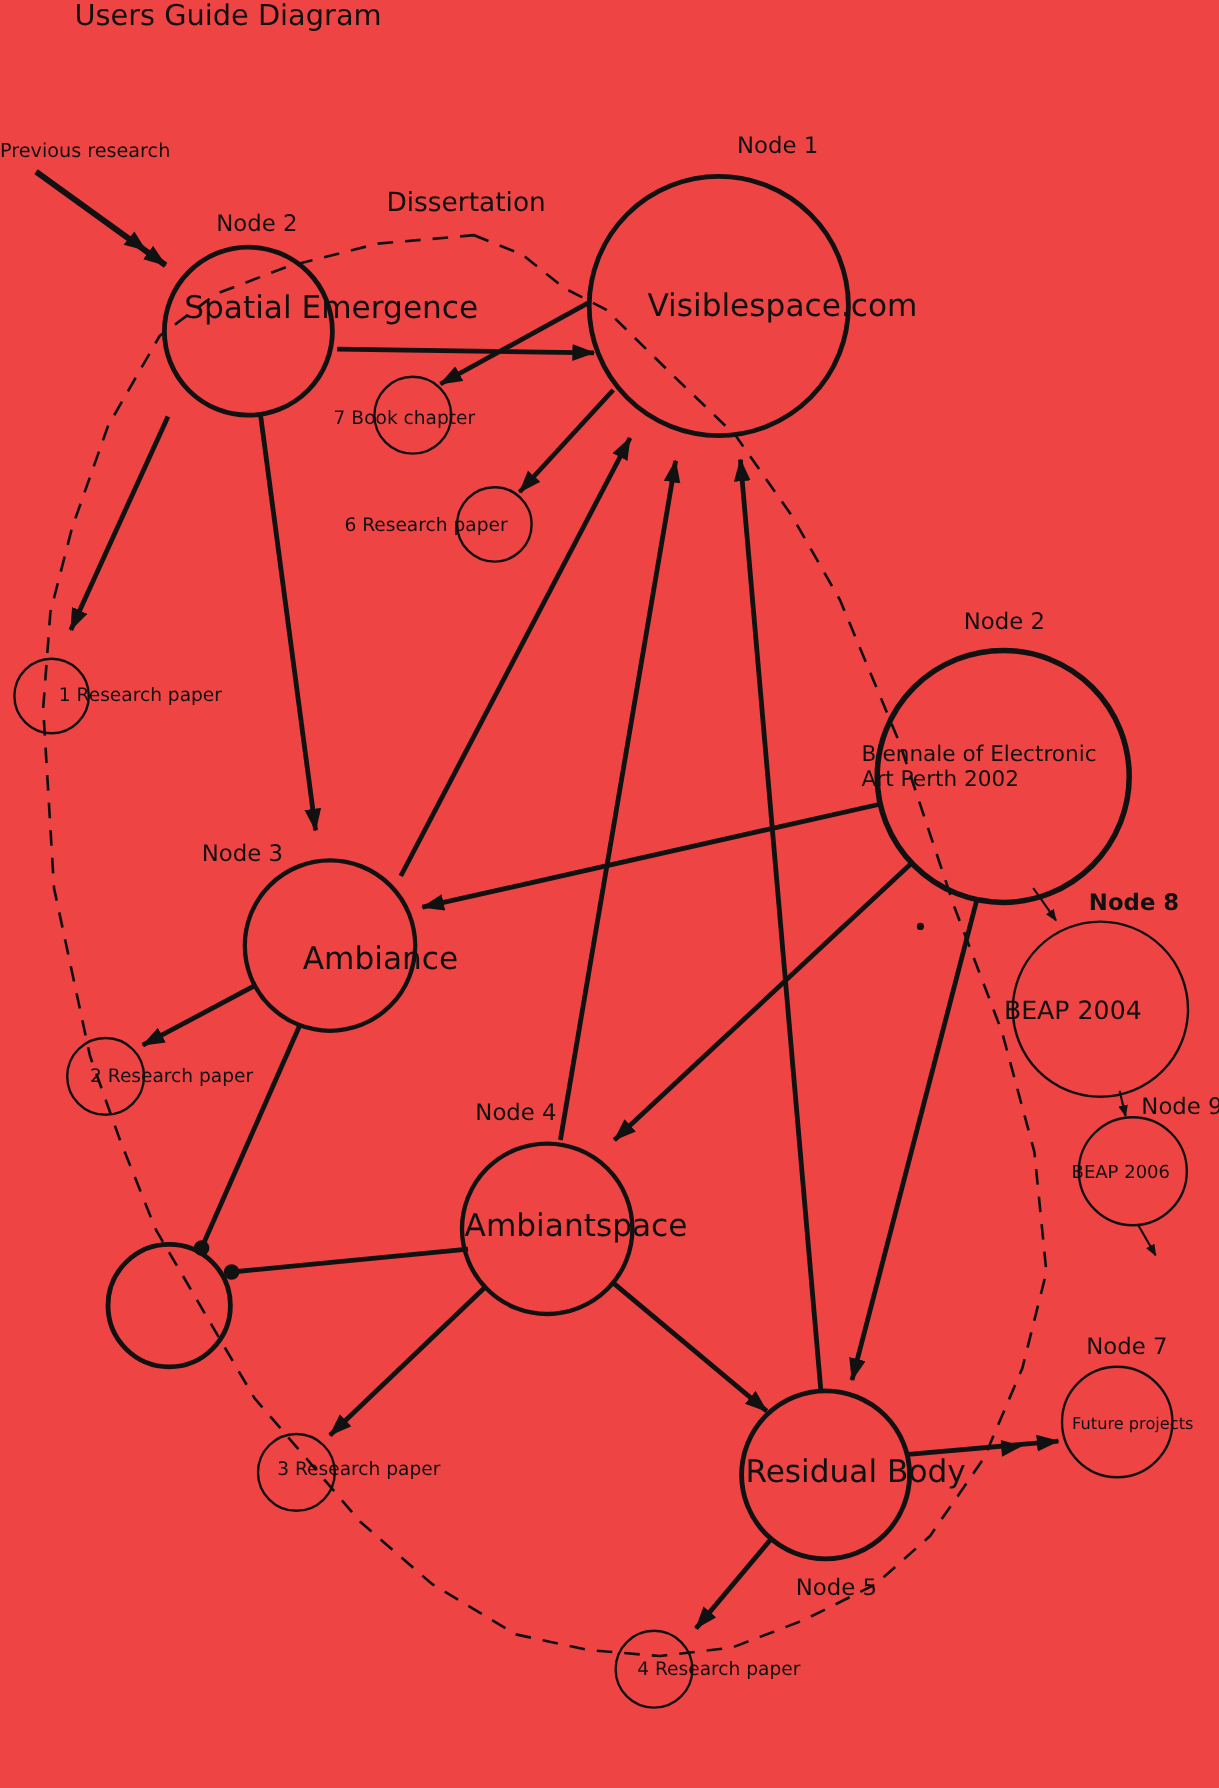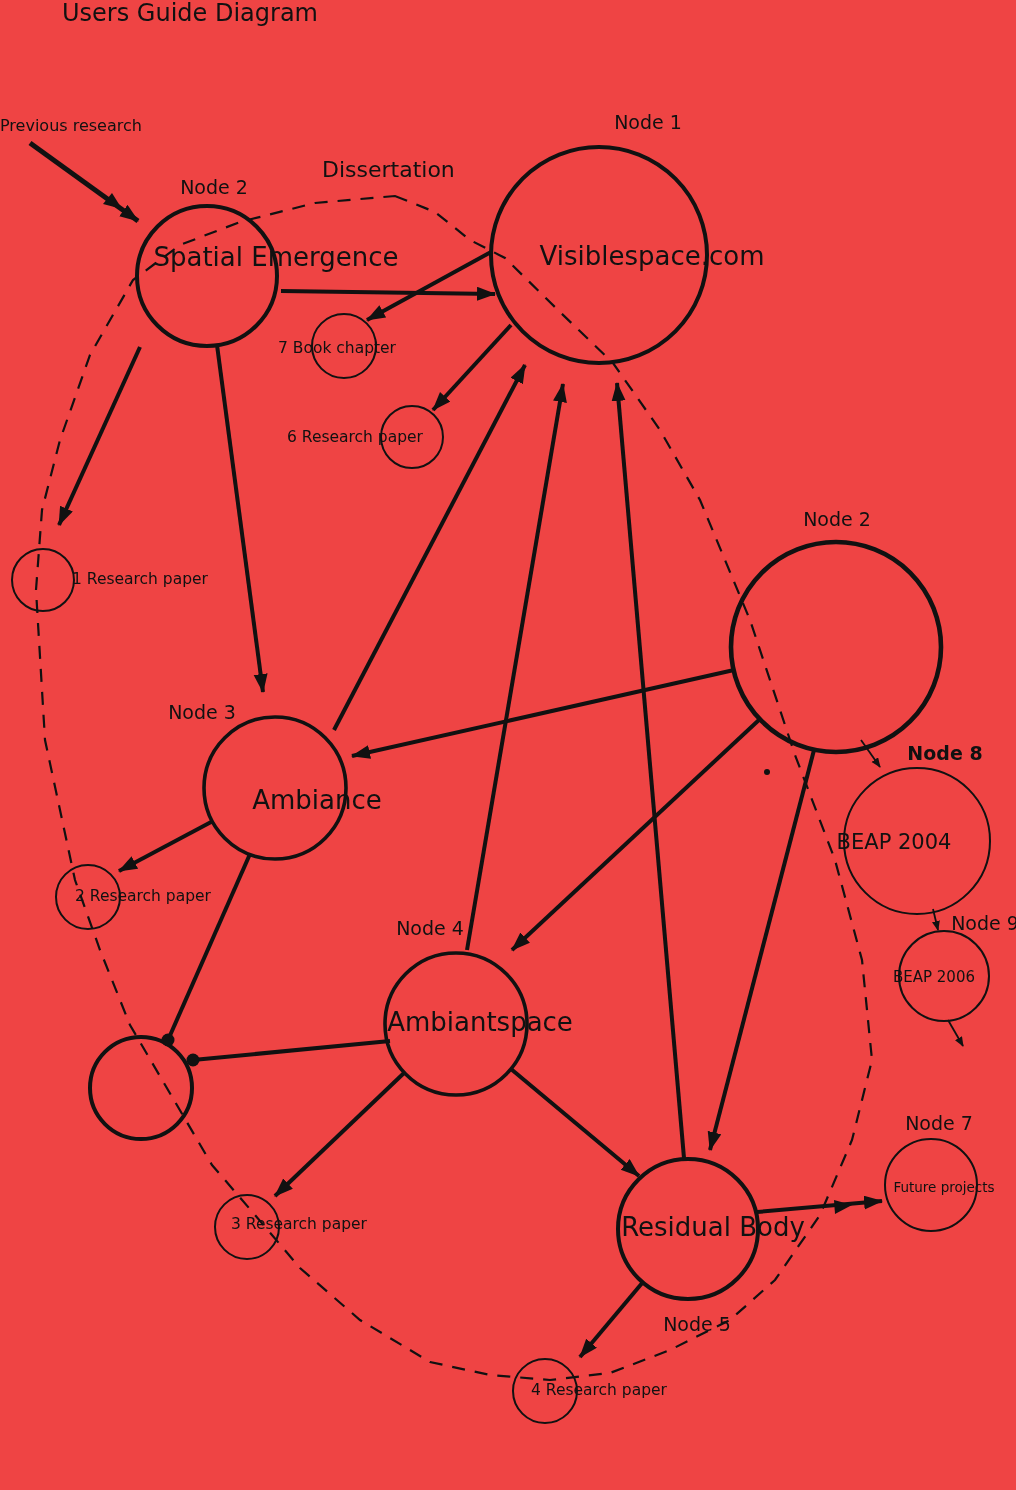--- a/index.html
+++ b/index.html
@@ -114,26 +114,30 @@
   <div class="lbl f-tag" style="left:939px;top:1123px;">Node 7</div>
   <div class="lbl f-tag" style="left:945px;top:753px;font-weight:bold;">Node 8</div>
   <div class="lbl f-tag" style="left:985px;top:923px;">Node 9</div>
 
   <div class="lbl f-main" style="left:276px;top:257px;">Spatial Emergence</div>
   <div class="lbl f-main" style="left:652px;top:256px;">Visiblespace.com</div>
   <div class="lbl f-main" style="left:317px;top:788px;margin-top:12px;">Ambiance</div>
   <div class="lbl f-main" style="left:480px;top:1022px;">Ambiantspace</div>
   <div class="lbl f-main" style="left:713px;top:1227px;">Residual Body</div>
 
+  <div class="lbl tl f-bien" style="left:718px;top:618px;">
+    <div>Biennale of Electronic</div>
+    <div>Art Perth 2002</div>
+  </div>
 
   <div class="lbl f-beap1" style="left:894px;top:843px;">BEAP 2004</div>
   <div class="lbl f-beap2" style="left:934px;top:977px;">BEAP 2006</div>
   <div class="lbl f-fut" style="left:944px;top:1187px;">Future projects</div>
 
-  <div class="lbl f-doc" style="left:117px;top:580px;margin-left:23px;">1 Research paper</div>
+  <div class="lbl f-doc" style="left:117px;top:580px;">1 Research paper</div>
   <div class="lbl f-doc" style="left:143px;top:897px;">2 Research paper</div>
   <div class="lbl f-doc" style="left:299px;top:1225px;">3 Research paper</div>
   <div class="lbl f-doc" style="left:599px;top:1391px;">4 Research paper</div>
   <div class="lbl f-doc" style="left:355px;top:438px;">6 Research paper</div>
   <div class="lbl f-doc" style="left:337px;top:349px;">7 Book chapter</div>
 
 
 </div>
 
 </body></html>

